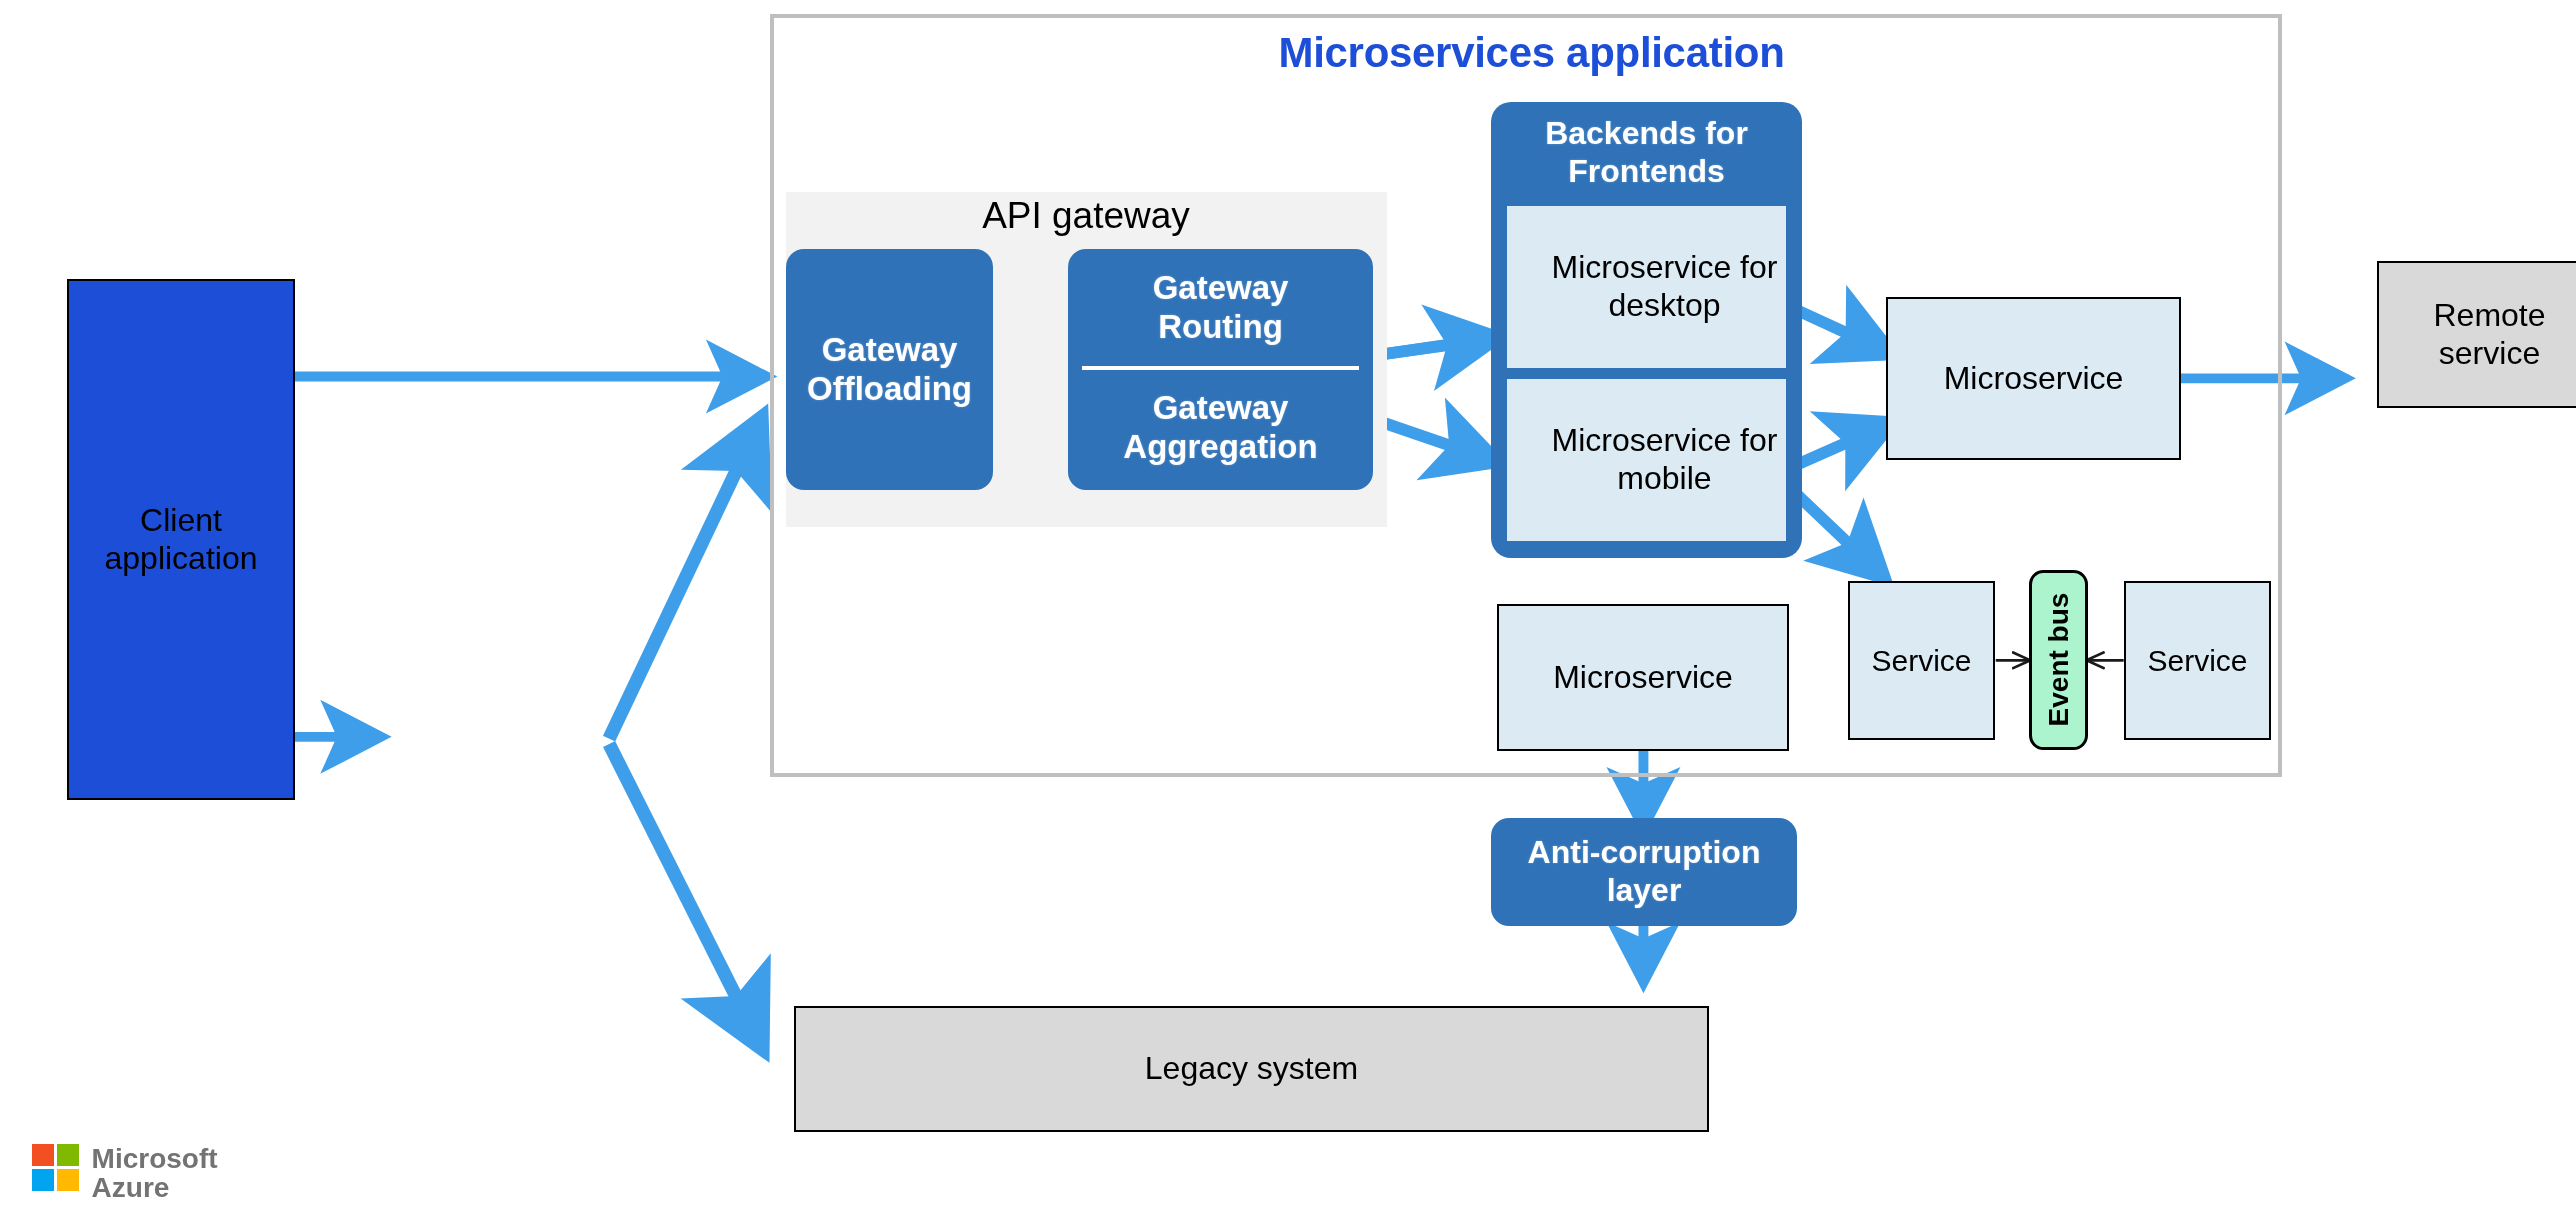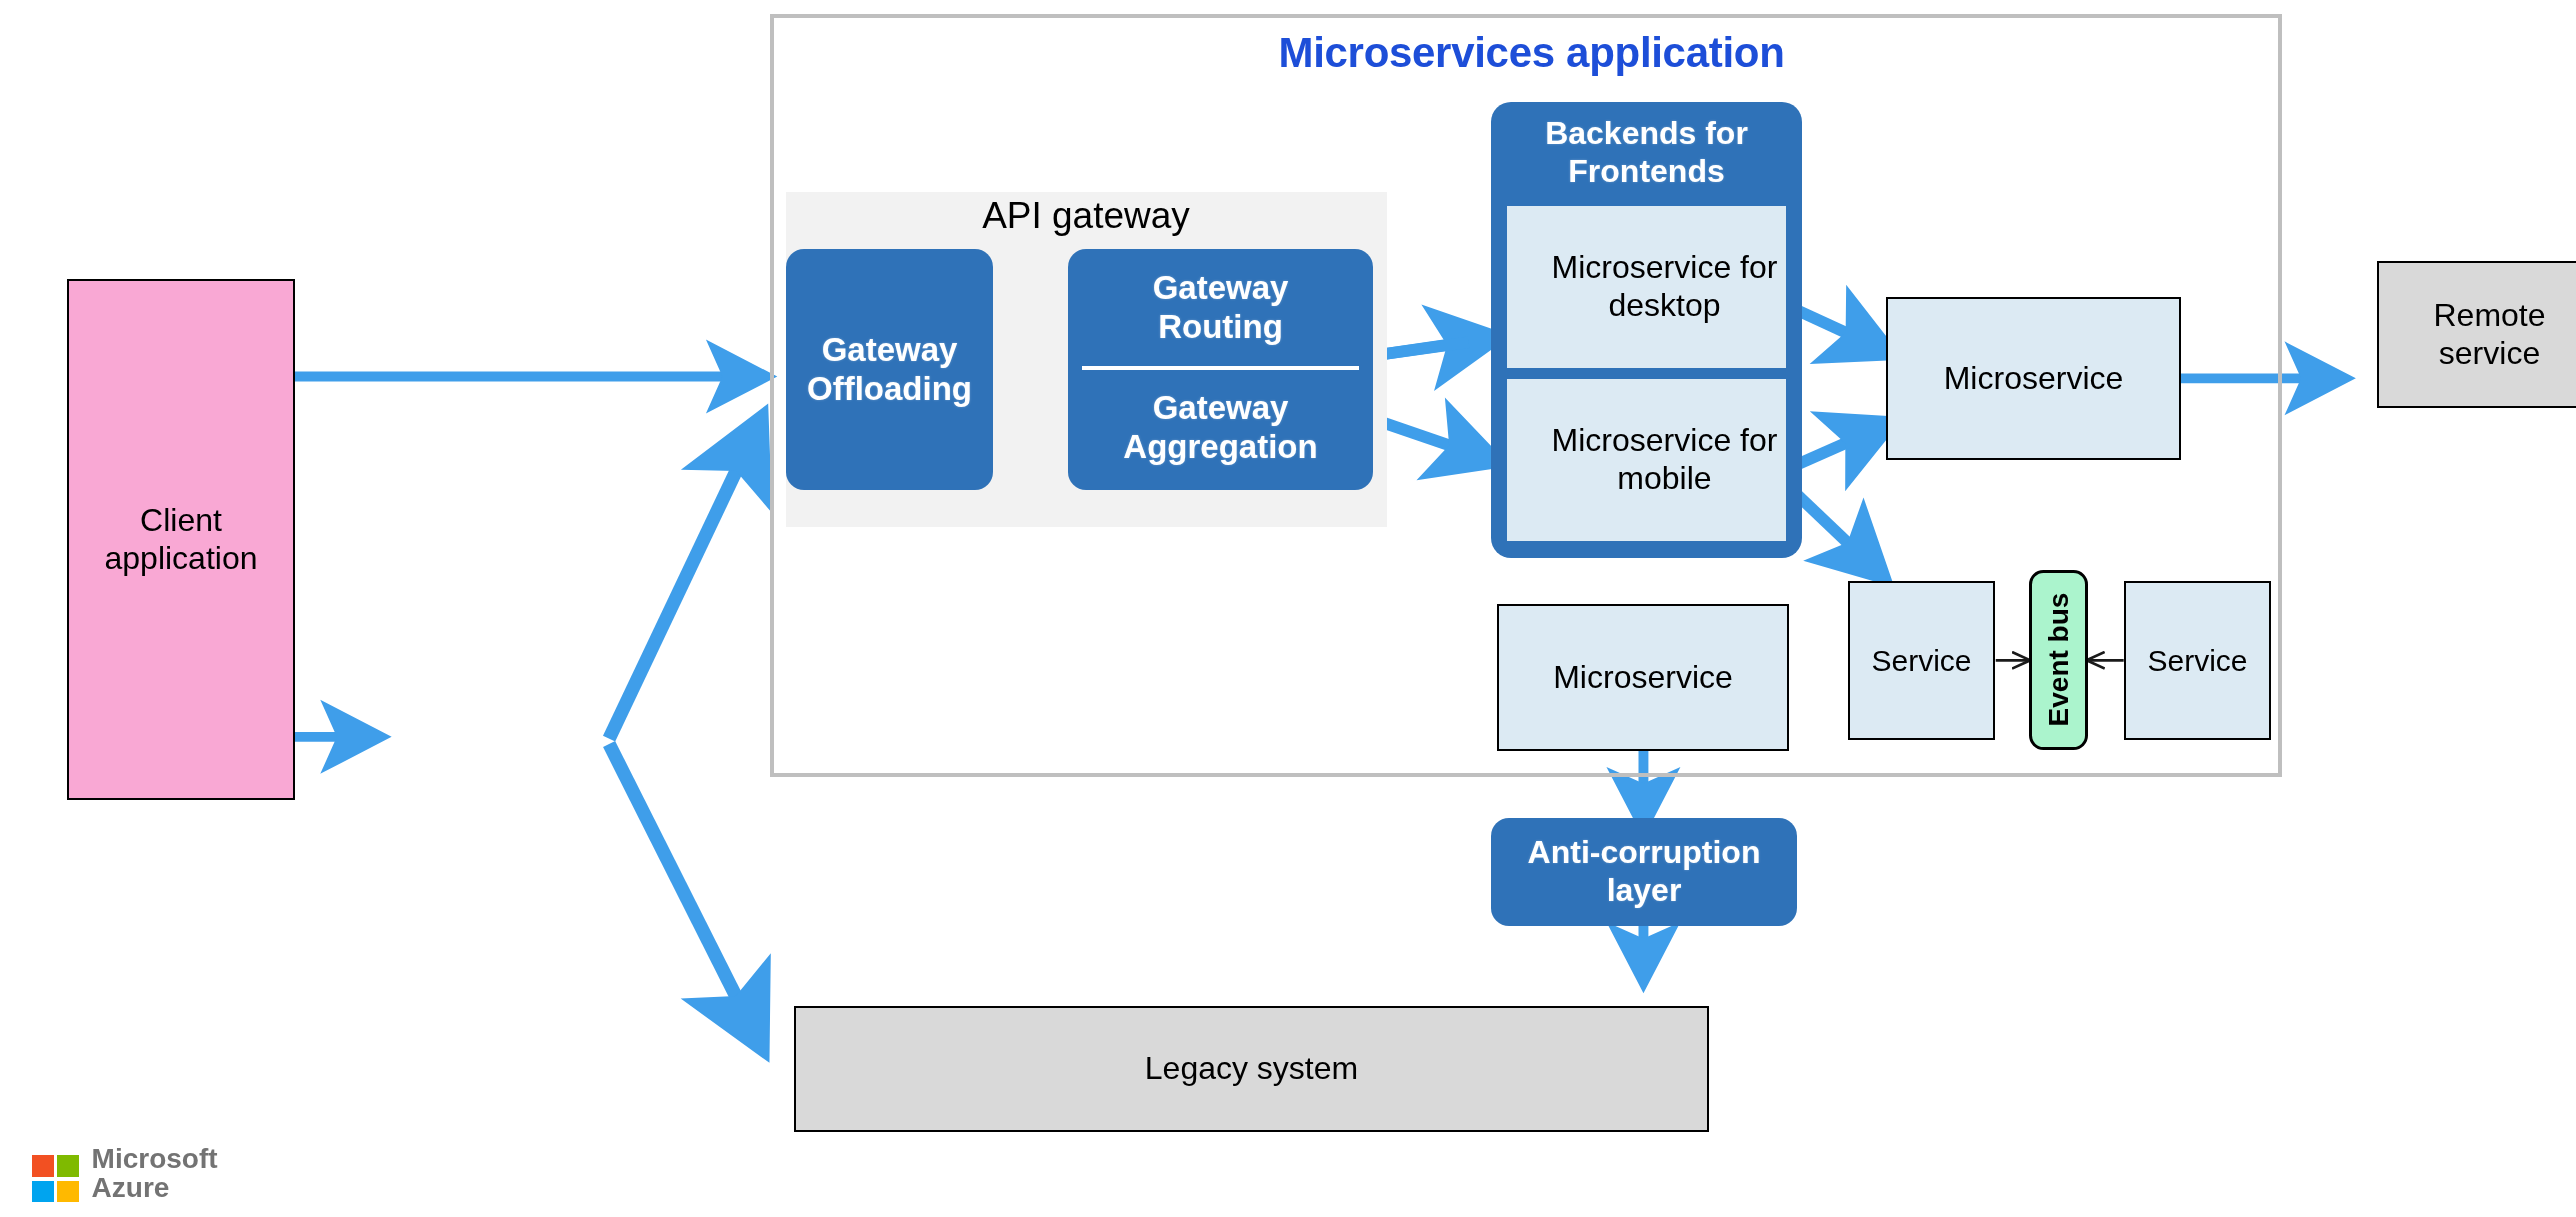--- a/index.html
+++ b/index.html
@@ -80,21 +80,21 @@
   .grey-box {
     background: #d9d9d9;
     border: 2.7px solid #000000;
     color: #000000;
     font-size: 32px;
     margin-left: 44px;
   }
 
   
   .white-box {
-    background: #f9a8d4;
+    background: #1d4ed8;
     border: 2.7px solid #000000;
     color: #000000;
     font-size: 32px;
   }
 
   
   .event-bus {
     background: #abf4cd;
     border: 3.6px solid #000000;
     border-radius: 14.4px;
@@ -111,21 +111,21 @@
   
   #wires {
     position: absolute;
     left: 0; top: 0;
     width: 2576px;
     height: 1217px;
     pointer-events: none;
   }
 
   
-  .ms-logo { display: flex; align-items: flex-end; }
+  .ms-logo { display: flex; align-items: flex-start; }
   .ms-grid {
     width: 47px; height: 47px;
     display: grid;
     grid-template-columns: 1fr 1fr;
     grid-template-rows: 1fr 1fr;
     gap: 3.6px;
   }
   .ms-grid i { display: block; }
   .ms-words {
     margin-left: 12.6px;

